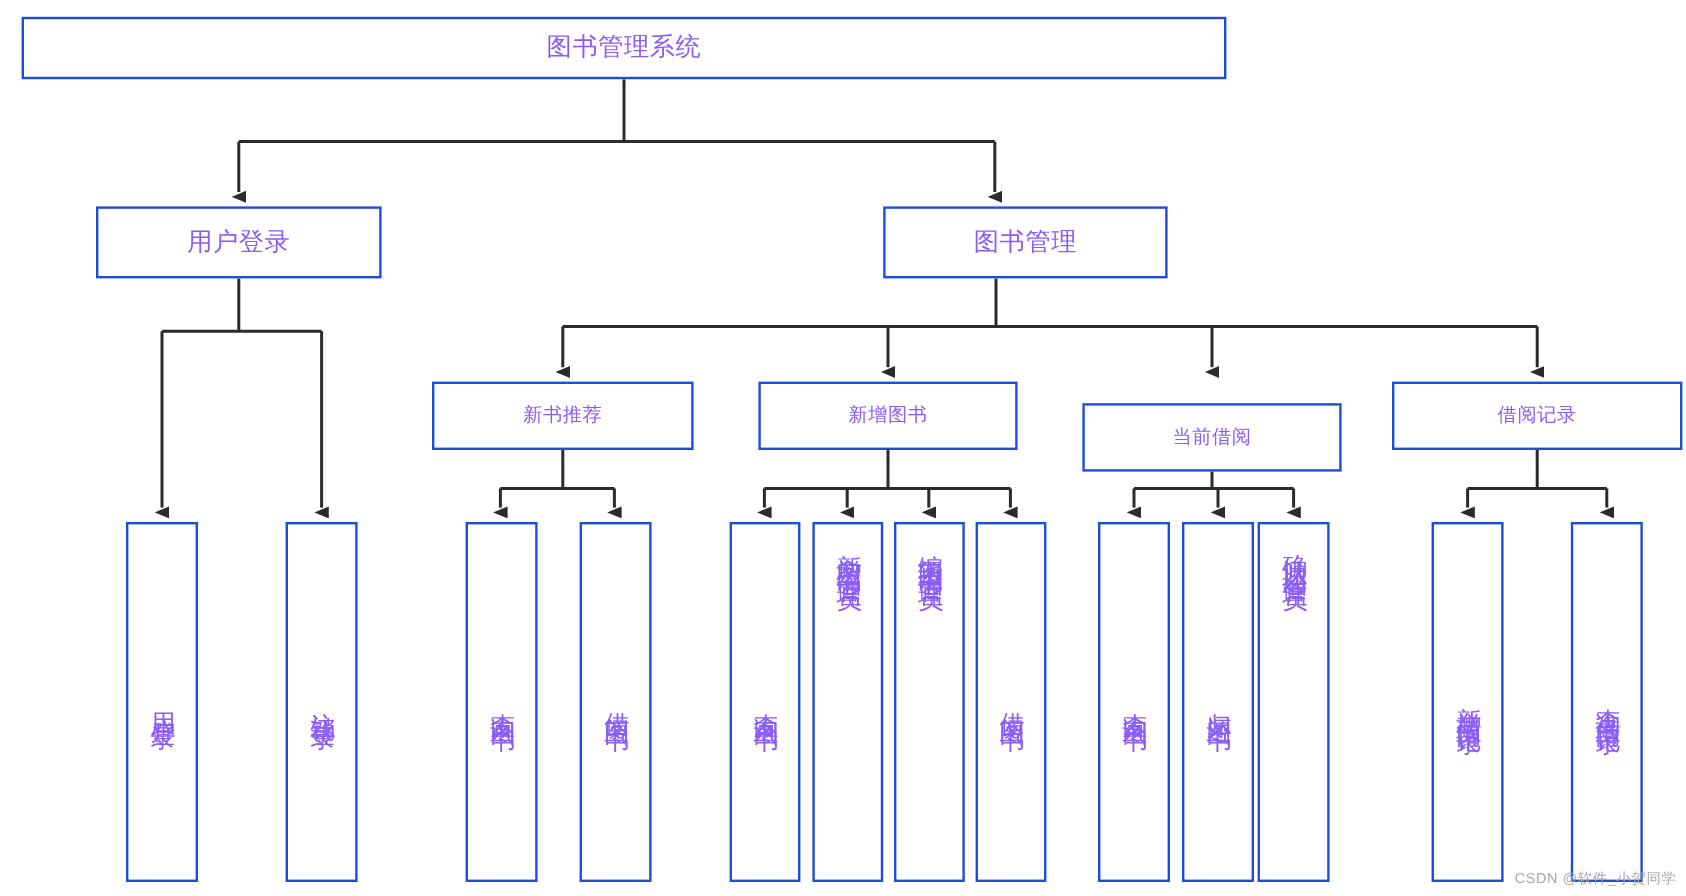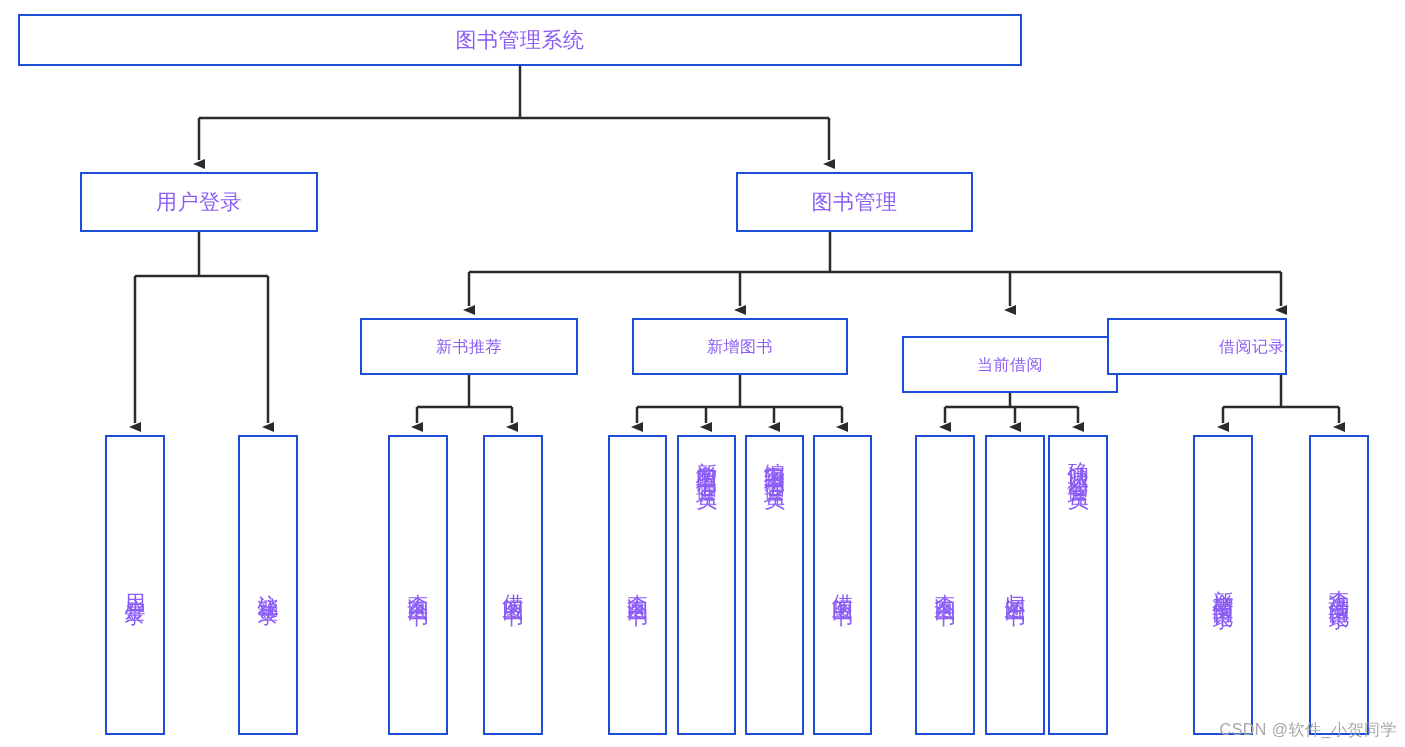--- a/index.html
+++ b/index.html
@@ -66,21 +66,21 @@
     max-height: 282px;
   }
   .node.leaf.mid {
     align-items: center;
     padding-top: 0;
   }
   .watermark {
     position: absolute;
     right: 8px;
     bottom: 6px;
-    font-size: 16px;
+    font-size: 12px;
     color: #a8a8a8;
     letter-spacing: 0.5px;
     z-index: 5;
     white-space: nowrap;
   }
 </style>
 </head>
 <body>
 
 <div id="canvas">
@@ -148,21 +148,21 @@
 
   <div class="node level2" style="left:360px; top:318px; width:218px; height:57px;">
     <span class="label">新书推荐</span>
   </div>
   <div class="node level2" style="left:632px; top:318px; width:216px; height:57px;">
     <span class="label">新增图书</span>
   </div>
   <div class="node level2" style="left:902px; top:336px; width:216px; height:57px;">
     <span class="label">当前借阅</span>
   </div>
-  <div class="node level2" style="left:1107px; top:318px; width:180px; height:57px;justify-content:flex-end;">
+  <div class="node level2" style="left:1160px; top:318px; width:242px; height:57px;">
     <span class="label">借阅记录</span>
   </div>
 
   <div class="node leaf mid" style="left:105px; top:435px; width:60px; height:300px;">
     <span class="label">用户登录</span>
   </div>
   <div class="node leaf mid" style="left:238px; top:435px; width:60px; height:300px;">
     <span class="label">注销登录</span>
   </div>
 

